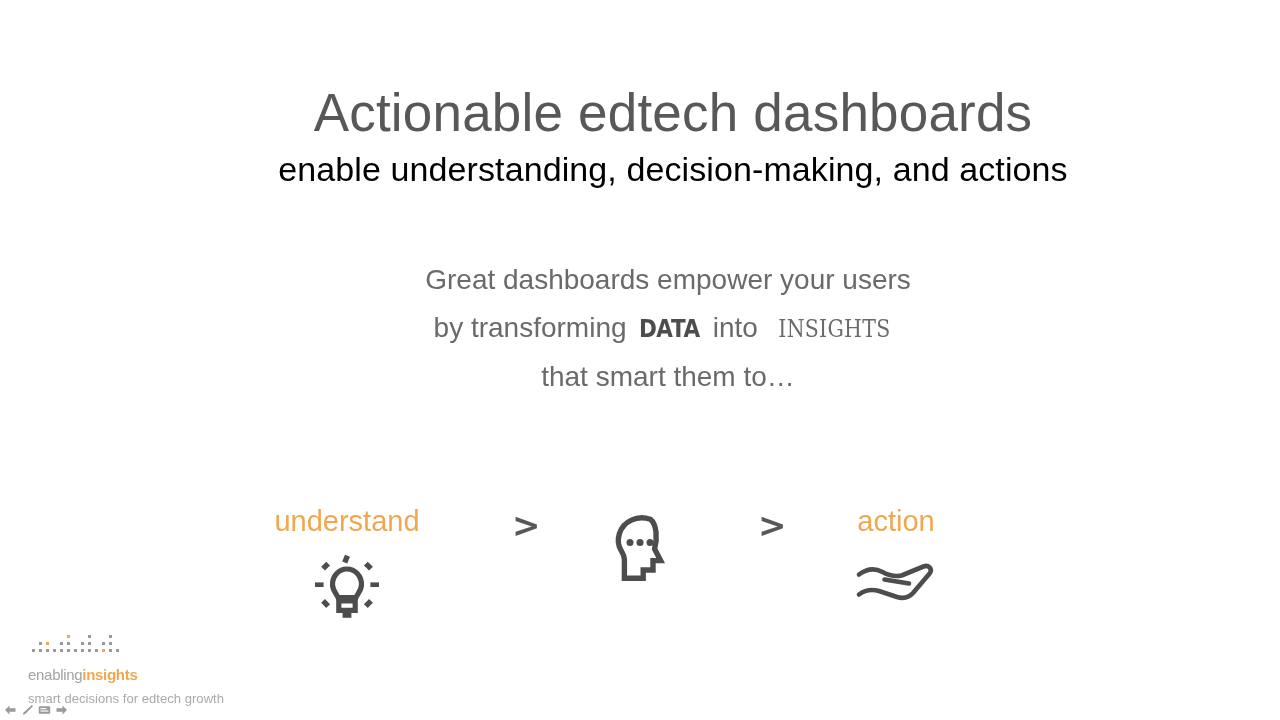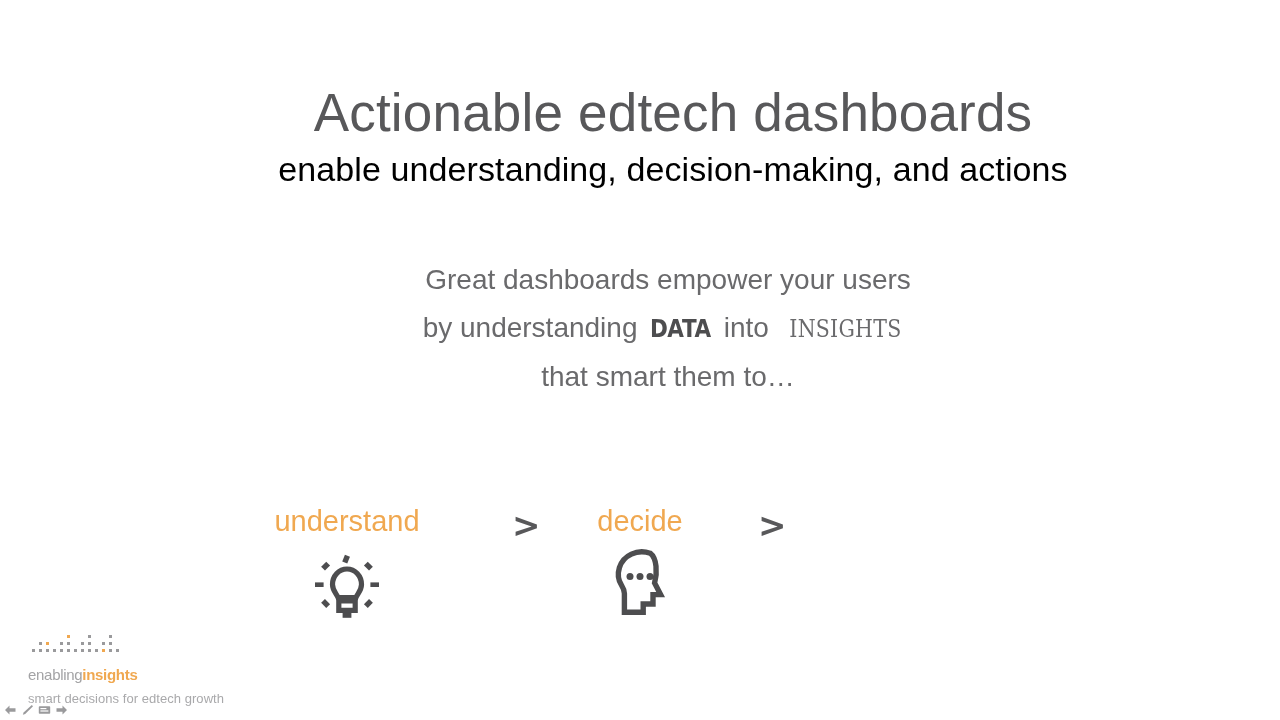--- a/index.html
+++ b/index.html
@@ -198,21 +198,21 @@
 
 <div class="slide">
 
   <div class="title-block">
     <div class="slide-title">Actionable edtech dashboards</div>
     <div class="slide-subtitle">enable understanding, decision-making, and actions</div>
   </div>
 
   <div class="body-block">
     <div class="body-line">Great dashboards empower your users</div>
-    <div class="body-line"><span>by understanding </span><span class="word-data">DATA</span><span> into </span><span class="word-insights">INSIGHTS</span></div>
+    <div class="body-line"><span>by transforming </span><span class="word-data">DATA</span><span> into </span><span class="word-insights">INSIGHTS</span></div>
     <div class="body-line">that smart them to…</div>
   </div>
 
   <div class="process-row">
 
     <div class="step step-understand">
       <div class="step-label">understand</div>
       <div class="step-icon">
         <svg width="90" height="78" viewBox="0 0 90 78" aria-hidden="true">
           <g fill="none" stroke="#4d4d4f" stroke-width="5.2" stroke-linecap="butt">
@@ -229,21 +229,20 @@
             <rect x="62.8" y="56.8" width="7.2" height="5.4" transform="rotate(-45 66.4 59.5)"></rect>
             <rect x="41.4" y="11.6" width="5.4" height="7.2" transform="rotate(22 44.1 15.2)"></rect>
           </g>
         </svg>
       </div>
     </div>
 
     <div class="chevron chevron-1">&gt;</div>
 
     <div class="step step-decide">
-      <div class="step-label">decide</div>
       <div class="step-icon">
         <svg width="90" height="78" viewBox="0 0 90 78" aria-hidden="true">
           <path d="M55.2 9.2
                    C42.2 5.0 28.4 11.0 24.4 23.6
                    C22.2 30.6 23.6 36.8 26.6 41.4
                    C28.6 44.5 29.4 46.3 29.4 49.6
                    L29.4 68.2
                    L48.2 68.2
                    L48.2 60.0
                    L58.0 60.0
@@ -255,20 +254,39 @@
             <circle cx="35.0" cy="32.4" r="3.5"></circle>
             <circle cx="45.0" cy="32.4" r="3.5"></circle>
             <circle cx="55.0" cy="32.4" r="3.5"></circle>
           </g>
         </svg>
       </div>
     </div>
 
     <div class="chevron chevron-2">&gt;</div>
 
+    <div class="step step-action">
+      <div class="step-label">action</div>
+      <div class="step-icon">
+        <svg width="90" height="78" viewBox="0 0 90 78" aria-hidden="true">
+          <g fill="none" stroke="#4d4d4f" stroke-width="4.6" stroke-linecap="round" stroke-linejoin="round">
+            <path d="M8 30.5
+                     C16 24.5 24 24.0 31.5 28.0
+                     C38 31.5 44 33.0 50.5 31.5
+                     L72.5 22.5
+                     C77.5 20.5 81.5 24.5 79.0 29.0
+                     L62.0 49.0
+                     C57.5 54.0 52.5 55.0 46.0 53.0
+                     L28.0 47.0
+                     C21.0 45.0 14.5 45.5 8.0 50.5"></path>
+            <path d="M33.5 35.5 L58.0 39.5"></path>
+          </g>
+        </svg>
+      </div>
+    </div>
 
   </div>
 
   <div class="logo">
     <div class="logo-dots">
       <i style="left:2px;  top:19px;"></i>
       <i style="left:9px;  top:12px;"></i>
       <i style="left:9px;  top:19px;"></i>
       <i class="o" style="left:16px; top:12px;"></i>
       <i style="left:16px; top:19px;"></i>

